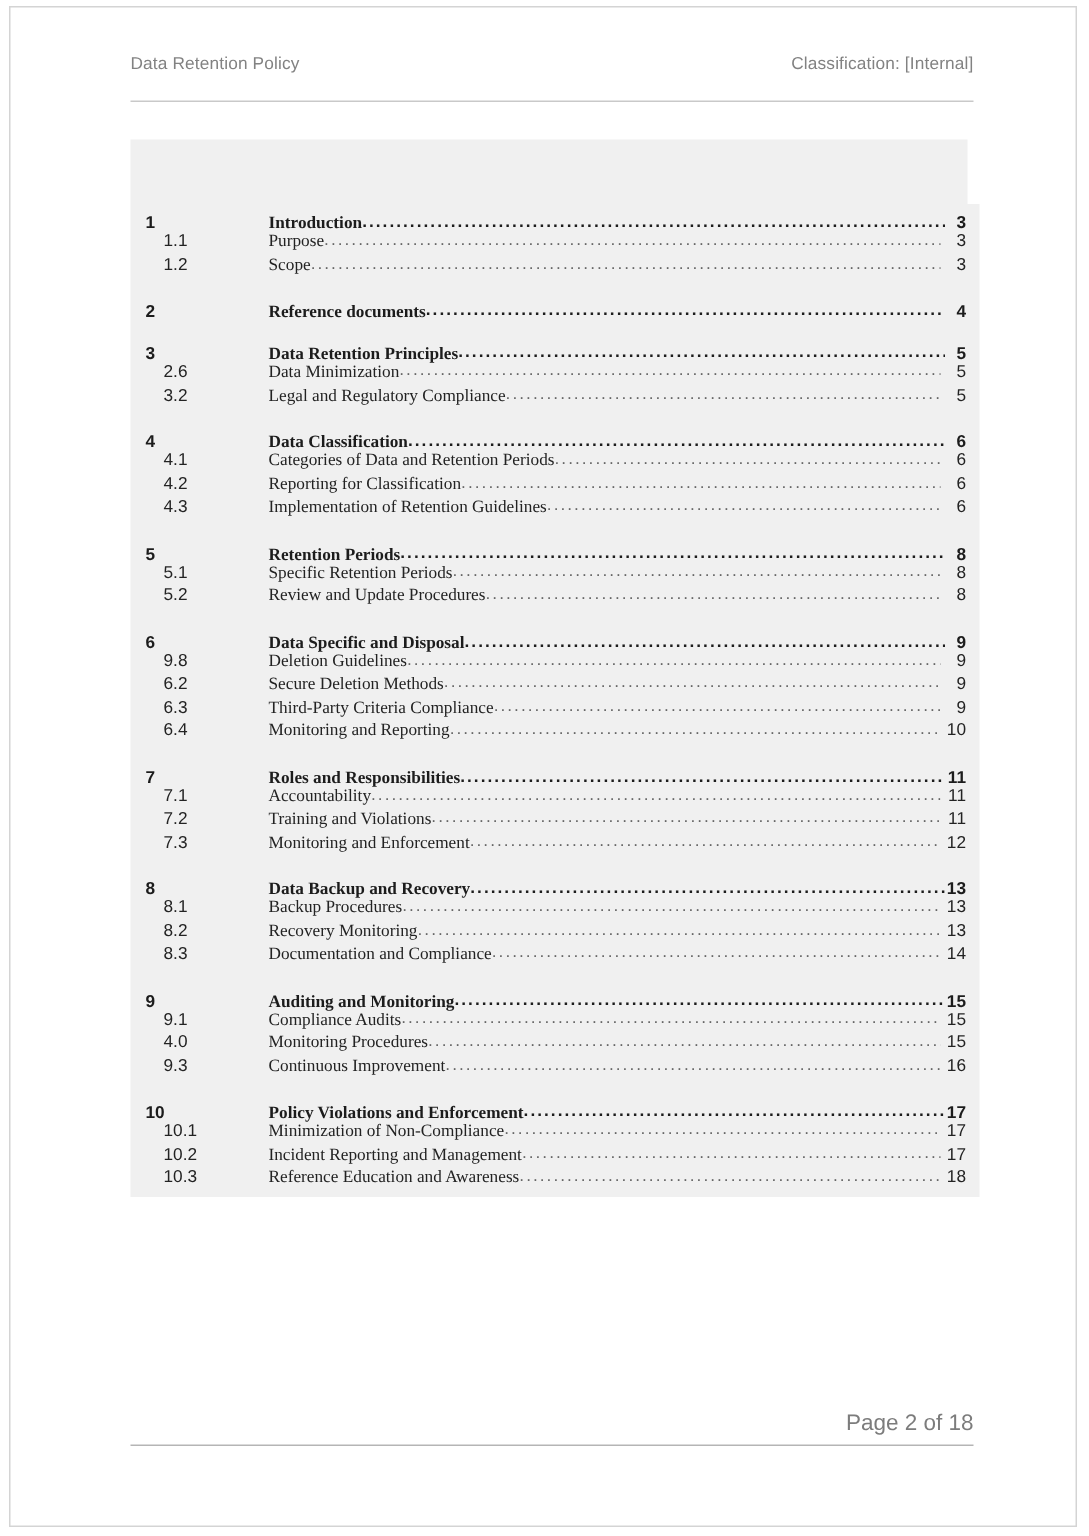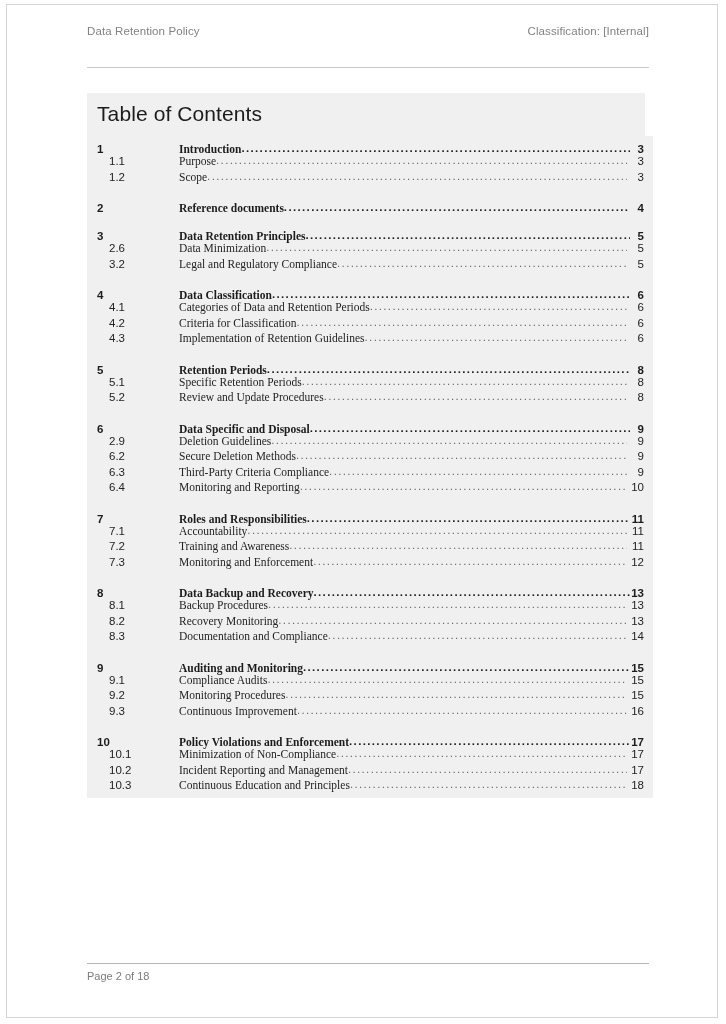--- a/index.html
+++ b/index.html
@@ -24,21 +24,21 @@
     height: 1014px;
     background: #ffffff;
     border: 1px solid #d4d4d4;
     box-sizing: border-box;
   }
 
   
   .doc-header {
     position: absolute;
     left: 80px;
-    top: 20px;
+    top: 32px;
     width: 562px;
     display: flex;
     justify-content: space-between;
     align-items: center;
     font-size: 11.5px;
     color: #828282;
     letter-spacing: 0.1px;
   }
   .doc-header-rule {
     position: absolute;
@@ -150,40 +150,39 @@
     position: absolute;
     left: 80px;
     top: 958px;
     width: 562px;
     height: 1px;
     background: #b5b5b5;
   }
   .doc-footer {
     position: absolute;
     left: 80px;
-    top: 965px;
+    top: 935px;
     width: 562px;
-    text-align: left;
-    font-size: 11px;
+    text-align: right;
+    font-size: 15px;
     color: #7c7c7c;
   }
 </style>
 </head>
 <body>
 
 <div class="page-sheet">
 
   <div class="doc-header">
     <span>Data Retention Policy</span>
     <span>Classification: [Internal]</span>
   </div>
   <div class="doc-header-rule"></div>
 
   <div class="toc-title-band"></div>
-  <div class="toc-title">Table of Contents</div>
 
   <div class="toc-body">
       <div class="toc-row lvl1 first">
         <span class="toc-num">1</span>
         <span class="toc-label">Introduction</span>
         <span class="toc-leader">...........................................................................................................................................</span>
         <span class="toc-page">3</span>
       </div>
       <div class="toc-row lvl2">
         <span class="toc-num">1.1</span>
@@ -228,21 +227,21 @@
         <span class="toc-page">6</span>
       </div>
       <div class="toc-row lvl2">
         <span class="toc-num">4.1</span>
         <span class="toc-label">Categories of Data and Retention Periods</span>
         <span class="toc-leader">...........................................................................................................................................</span>
         <span class="toc-page">6</span>
       </div>
       <div class="toc-row lvl2">
         <span class="toc-num">4.2</span>
-        <span class="toc-label">Criteria for Classification</span>
+        <span class="toc-label">Reporting for Classification</span>
         <span class="toc-leader">...........................................................................................................................................</span>
         <span class="toc-page">6</span>
       </div>
       <div class="toc-row lvl2">
         <span class="toc-num">4.3</span>
         <span class="toc-label">Implementation of Retention Guidelines</span>
         <span class="toc-leader">...........................................................................................................................................</span>
         <span class="toc-page">6</span>
       </div>
       <div class="toc-row lvl1">
@@ -263,21 +262,21 @@
         <span class="toc-leader">...........................................................................................................................................</span>
         <span class="toc-page">8</span>
       </div>
       <div class="toc-row lvl1">
         <span class="toc-num">6</span>
         <span class="toc-label">Data Specific and Disposal</span>
         <span class="toc-leader">...........................................................................................................................................</span>
         <span class="toc-page">9</span>
       </div>
       <div class="toc-row lvl2">
-        <span class="toc-num">2.9</span>
+        <span class="toc-num">9.8</span>
         <span class="toc-label">Deletion Guidelines</span>
         <span class="toc-leader">...........................................................................................................................................</span>
         <span class="toc-page">9</span>
       </div>
       <div class="toc-row lvl2">
         <span class="toc-num">6.2</span>
         <span class="toc-label">Secure Deletion Methods</span>
         <span class="toc-leader">...........................................................................................................................................</span>
         <span class="toc-page">9</span>
       </div>
@@ -300,21 +299,21 @@
         <span class="toc-page">11</span>
       </div>
       <div class="toc-row lvl2">
         <span class="toc-num">7.1</span>
         <span class="toc-label">Accountability</span>
         <span class="toc-leader">...........................................................................................................................................</span>
         <span class="toc-page">11</span>
       </div>
       <div class="toc-row lvl2">
         <span class="toc-num">7.2</span>
-        <span class="toc-label">Training and Awareness</span>
+        <span class="toc-label">Training and Violations</span>
         <span class="toc-leader">...........................................................................................................................................</span>
         <span class="toc-page">11</span>
       </div>
       <div class="toc-row lvl2">
         <span class="toc-num">7.3</span>
         <span class="toc-label">Monitoring and Enforcement</span>
         <span class="toc-leader">...........................................................................................................................................</span>
         <span class="toc-page">12</span>
       </div>
       <div class="toc-row lvl1">
@@ -347,21 +346,21 @@
         <span class="toc-leader">...........................................................................................................................................</span>
         <span class="toc-page">15</span>
       </div>
       <div class="toc-row lvl2">
         <span class="toc-num">9.1</span>
         <span class="toc-label">Compliance Audits</span>
         <span class="toc-leader">...........................................................................................................................................</span>
         <span class="toc-page">15</span>
       </div>
       <div class="toc-row lvl2">
-        <span class="toc-num">9.2</span>
+        <span class="toc-num">4.0</span>
         <span class="toc-label">Monitoring Procedures</span>
         <span class="toc-leader">...........................................................................................................................................</span>
         <span class="toc-page">15</span>
       </div>
       <div class="toc-row lvl2">
         <span class="toc-num">9.3</span>
         <span class="toc-label">Continuous Improvement</span>
         <span class="toc-leader">...........................................................................................................................................</span>
         <span class="toc-page">16</span>
       </div>
@@ -378,21 +377,21 @@
         <span class="toc-page">17</span>
       </div>
       <div class="toc-row lvl2">
         <span class="toc-num">10.2</span>
         <span class="toc-label">Incident Reporting and Management</span>
         <span class="toc-leader">...........................................................................................................................................</span>
         <span class="toc-page">17</span>
       </div>
       <div class="toc-row lvl2">
         <span class="toc-num">10.3</span>
-        <span class="toc-label">Continuous Education and Principles</span>
+        <span class="toc-label">Reference Education and Awareness</span>
         <span class="toc-leader">...........................................................................................................................................</span>
         <span class="toc-page">18</span>
       </div>
     </div>
 
   <div class="doc-footer-rule"></div>
   <div class="doc-footer">Page 2 of 18</div>
 
 </div>
 

